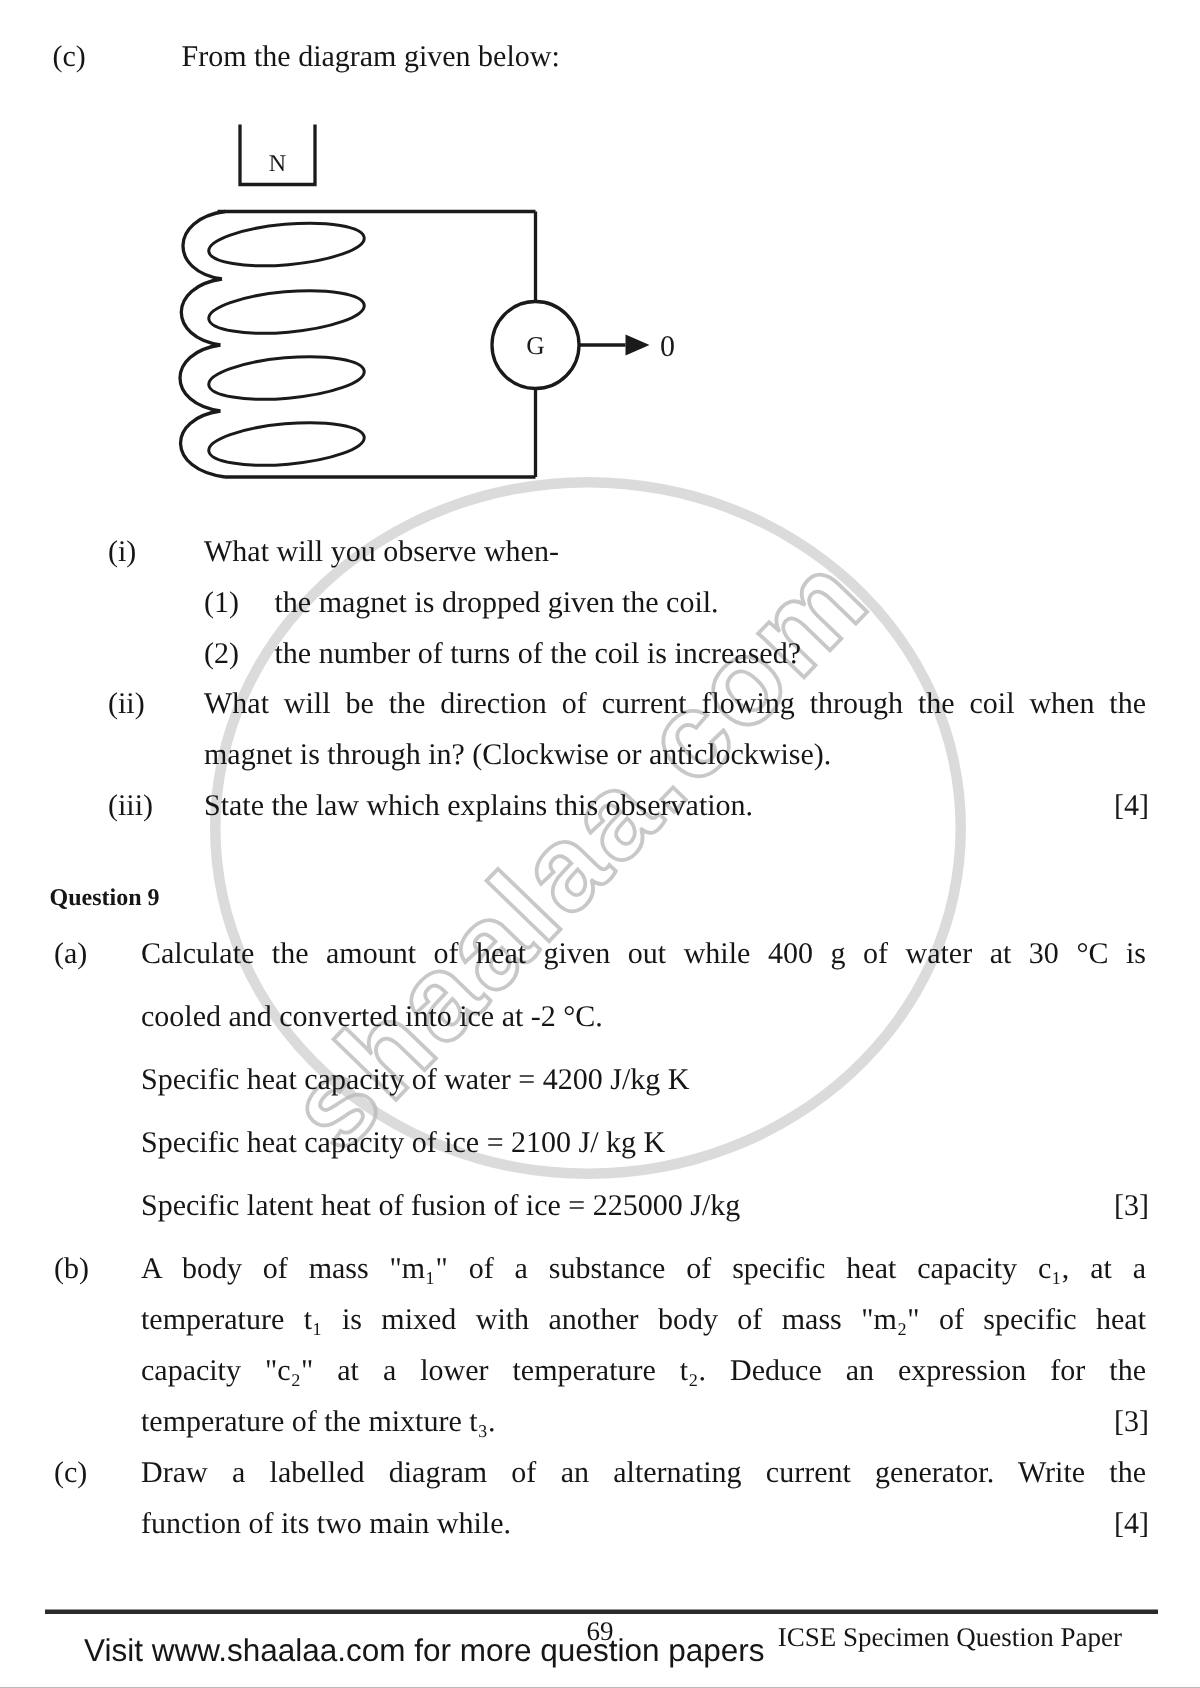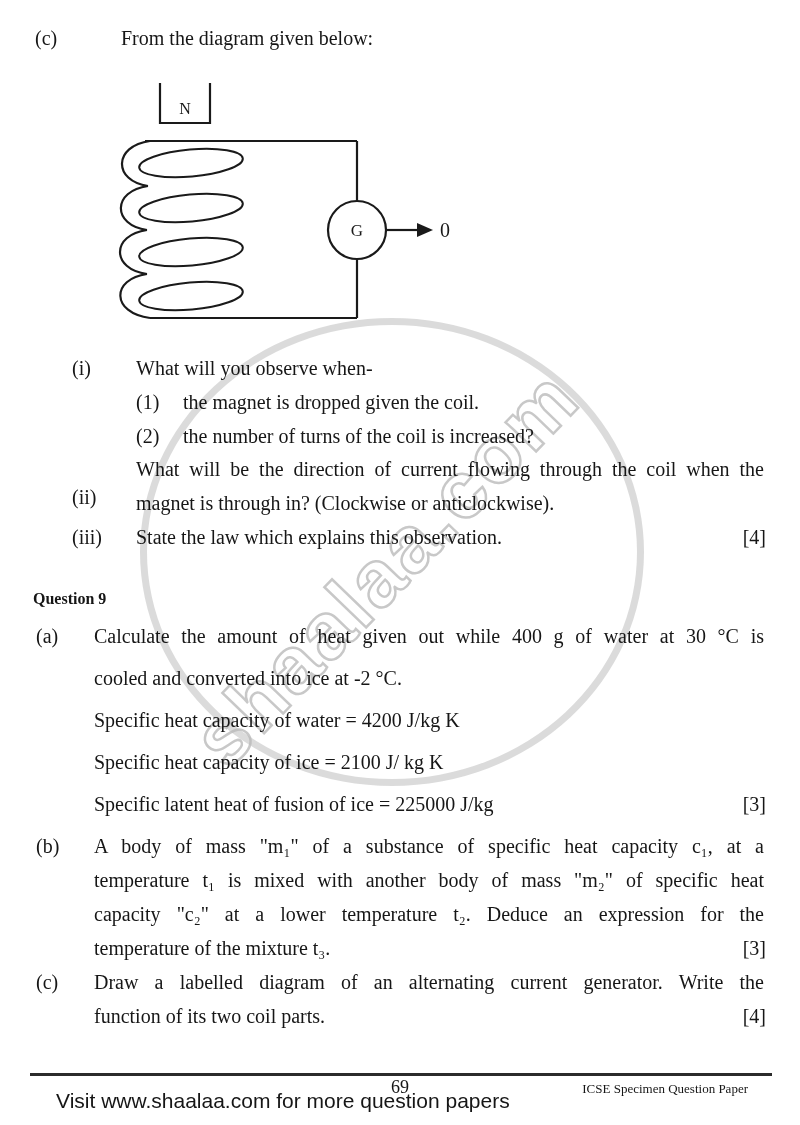--- a/index.html
+++ b/index.html
@@ -29,21 +29,21 @@
   .jline { text-align:justify; text-align-last:justify; text-justify:inter-word; }
   .marks { right:34px; }
   .bold { font-weight:bold; font-size:16px; }
   .inum { display:inline-block; width:47px; }
   .sans { font-family:"Liberation Sans","DejaVu Sans",sans-serif;margin-left:40px; }
   
   .diagram { position:absolute; left:95px; top:75px; }
   
   .f-rule  { position:absolute; left:30px; top:1073px; width:742px; height:3px; background:#2b2b2b; }
   .f-page  { position:absolute; left:0; right:0; top:1077px; text-align:center; font-size:18px; }
-  .f-right { position:absolute; right:52px; top:1081px; font-size:13px; }
+  .f-right { position:absolute; right:52px; top:1081px; font-size:18px; }
   .f-visit { position:absolute; left:16px; top:1089px; font-size:21px; }
 </style>
 </head>
 <body>
 
 <div class="page">
 
   <div class="wm-circle"></div>
   <div class="wm-text">shaalaa.com</div>
 
@@ -78,21 +78,21 @@
     <text x="90" y="39" font-size="16" text-anchor="middle" fill="#1a1a1a">N</text>
     <text x="262" y="161" font-size="17" text-anchor="middle" fill="#1a1a1a">G</text>
     <text x="345" y="162" font-size="20" text-anchor="start" fill="#1a1a1a">0</text>
   </svg>
 
   <div class="marker" style="left:72px; top:355px;">(i)</div>
   <div class="line" style="left:136px; top:355px;">What will you observe when-</div>
   <div class="line" style="left:136px; top:389px;"><span class="inum">(1)</span><span>the magnet is dropped given the coil.</span></div>
   <div class="line" style="left:136px; top:423px;"><span class="inum">(2)</span><span>the number of turns of the coil is increased?</span></div>
 
-  <div class="marker" style="left:72px; top:456px;margin-top:28px;">(ii)</div>
+  <div class="marker" style="left:72px; top:456px;">(ii)</div>
   <div class="jline" style="left:136px; top:456px; width:628px;">What will be the direction of current flowing through the coil when the</div>
   <div class="line" style="left:136px; top:490px;">magnet is through in? (Clockwise or anticlockwise).</div>
 
   <div class="marker" style="left:72px; top:524px;">(iii)</div>
   <div class="line" style="left:136px; top:524px;">State the law which explains this observation.</div>
   <div class="marks" style="top:524px;">[4]</div>
 
   <div class="line bold" style="left:33px; top:586px;">Question 9</div>
 
   <div class="marker" style="left:36px; top:623px;">(a)</div>
@@ -105,21 +105,21 @@
 
   <div class="marker" style="left:36px; top:833px;">(b)</div>
   <div class="jline" style="left:94px; top:833px; width:670px;">A body of mass "m₁" of a substance of specific heat capacity c₁, at a</div>
   <div class="jline" style="left:94px; top:867px; width:670px;">temperature t₁ is mixed with another body of mass "m₂" of specific heat</div>
   <div class="jline" style="left:94px; top:901px; width:670px;">capacity "c₂" at a lower temperature t₂. Deduce an expression for the</div>
   <div class="line" style="left:94px; top:935px;">temperature of the mixture t₃.</div>
   <div class="marks" style="top:935px;">[3]</div>
 
   <div class="marker" style="left:36px; top:969px;">(c)</div>
   <div class="jline" style="left:94px; top:969px; width:670px;">Draw a labelled diagram of an alternating current generator. Write the</div>
-  <div class="line" style="left:94px; top:1003px;">function of its two coil parts.</div>
+  <div class="line" style="left:94px; top:1003px;">function of its two main while.</div>
   <div class="marks" style="top:1003px;">[4]</div>
 
   <div class="f-rule"></div>
   <div class="f-page">69</div>
   <div class="f-right">ICSE Specimen Question Paper</div>
   <div class="f-visit sans">Visit www.shaalaa.com for more question papers</div>
 
 </div>
 
 </body></html>

